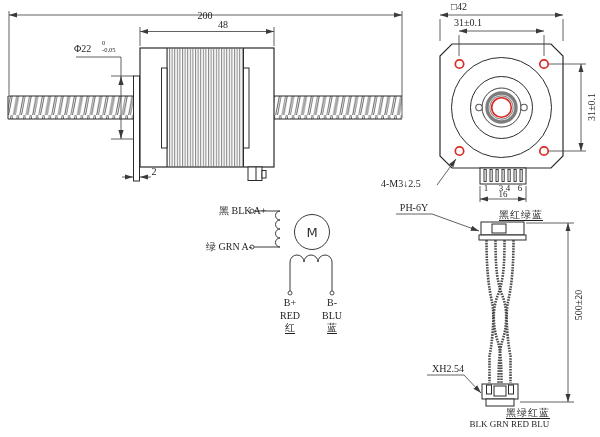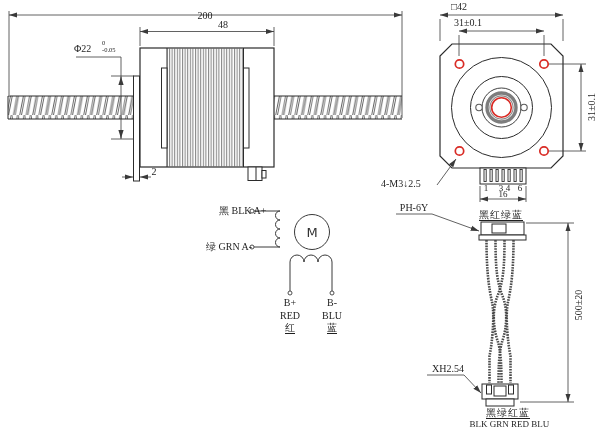--- a/index.html
+++ b/index.html
@@ -6,21 +6,21 @@
   #canvas{position:relative;width:600px;height:437px;background:#ffffff;overflow:hidden;
           font-family:"Liberation Serif","DejaVu Serif",serif;}
   #linework{position:absolute;left:0;top:0;}
   .t{position:absolute;color:#1f1f1f;font-size:10px;line-height:11px;white-space:nowrap;}
   .c{text-align:center;}
   .u{text-decoration:underline;text-underline-offset:2px;}
   .rot{transform:translate(-50%,-50%) rotate(-90deg);}
   .ctr{transform:translate(-50%,-50%);}
   .tolstack{display:flex;flex-direction:column;font-size:6.5px;line-height:6.5px;}
   .small{font-size:9px;}
-  .cjk{letter-spacing:1px;}
+  .cjk{letter-spacing:1px;margin-left:20px;}
   .mlabel{font-size:13px;font-family:"DejaVu Sans","Liberation Sans",sans-serif;color:#333;}
 </style>
 </head>
 <body>
 
 <div id="canvas">
 
   <svg id="linework" width="600" height="437" viewBox="0 0 600 437">
     <defs>
       <marker id="arw" viewBox="0 0 10 8" refX="9.5" refY="4" markerWidth="9" markerHeight="7" orient="auto-start-reverse" markerUnits="userSpaceOnUse">

